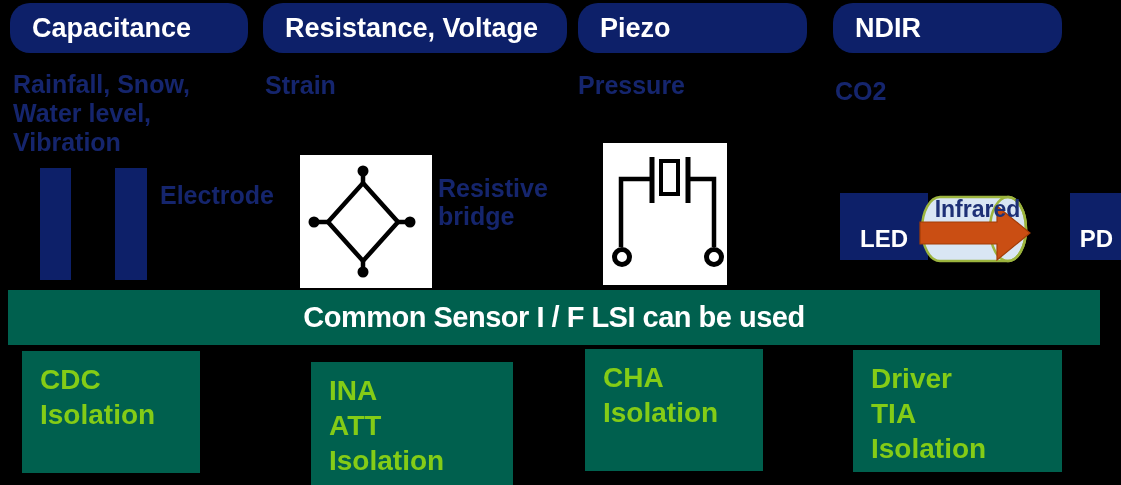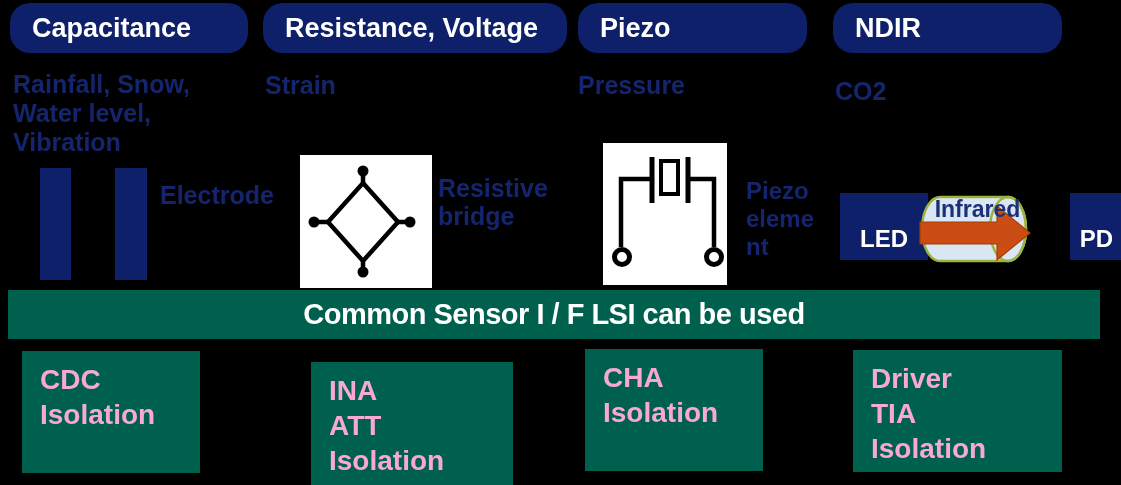--- a/index.html
+++ b/index.html
@@ -61,29 +61,29 @@
   #beam-svg { position:absolute; left:913px; top:190px; width:122px; height:78px; }
   .beam-body { fill:var(--beam-fill); stroke:var(--beam-stroke); stroke-width:2.5; }
   .beam-rim  { fill:none; stroke:var(--beam-stroke); stroke-width:2.5; }
   .beam-arrow{ fill:var(--arrow-orange); stroke:#a23c06; stroke-width:1.2; }
   #infrared-label {
     position:absolute; left:925px; top:196px; width:105px; text-align:center;
     color:#1d3076; font-weight:bold; font-size:23px;
   }
 
   #banner {
-    position:absolute; left:8px; top:290px; width:1092px; height:49px;
+    position:absolute; left:8px; top:290px; width:1092px; height:55px;
     background:var(--green); color:#fff; font-weight:bold; font-size:29px;
     letter-spacing:-0.5px;
     display:flex; align-items:center; justify-content:center;
   }
 
   .chip {
     position:absolute; box-sizing:border-box; background:var(--green);
-    color:#f9a8d4; font-weight:bold; font-size:28px; line-height:35px;
+    color:#84cc16; font-weight:bold; font-size:28px; line-height:35px;
     white-space:pre-line; padding:11px 0 0 18px;
   }
   #chip-0 { left:22px;  top:351px; width:178px; height:122px; }
   #chip-1 { left:311px; top:352px; width:202px; height:125px;margin-top:10px; }
   #chip-2 { left:585px; top:349px; width:178px; height:122px; }
   #chip-3 { left:853px; top:350px; width:209px; height:122px; }
 </style>
 </head>
 <body>
 
@@ -120,21 +120,20 @@
 
   <div class="schem-box" id="piezo-box">
     <svg viewBox="0 0 124 142">
       <path class="ink" stroke-width="5" d="M49 14 V60 M85 14 V60"></path>
       <rect class="plate" stroke-width="4" x="58" y="18" width="17" height="33"></rect>
       <path class="ink" stroke-width="4.5" d="M49 36 H18 V104 M85 36 H111 V104"></path>
       <circle class="plate" stroke-width="5" cx="19" cy="114" r="7.5"></circle>
       <circle class="plate" stroke-width="5" cx="111" cy="114" r="7.5"></circle>
     </svg>
   </div>
-  <div class="sensor-label" id="piezo-label">Piezo element</div>
 
   <div class="ndir-box" id="led-box">
     <span>LED</span>
   </div>
   <svg id="beam-svg" viewBox="0 0 122 78">
     <path class="beam-body" d="M27 7 L95 7 A18 32 0 0 1 95 71 L27 71 A18 32 0 0 1 27 7 Z"></path>
     <ellipse class="beam-rim" cx="95" cy="39" rx="18" ry="32"></ellipse>
     <polygon class="beam-arrow" points="7,32 84,32 84,16 117,43 84,70 84,54 7,54"></polygon>
   </svg>
   <div id="infrared-label">Infrared</div>

